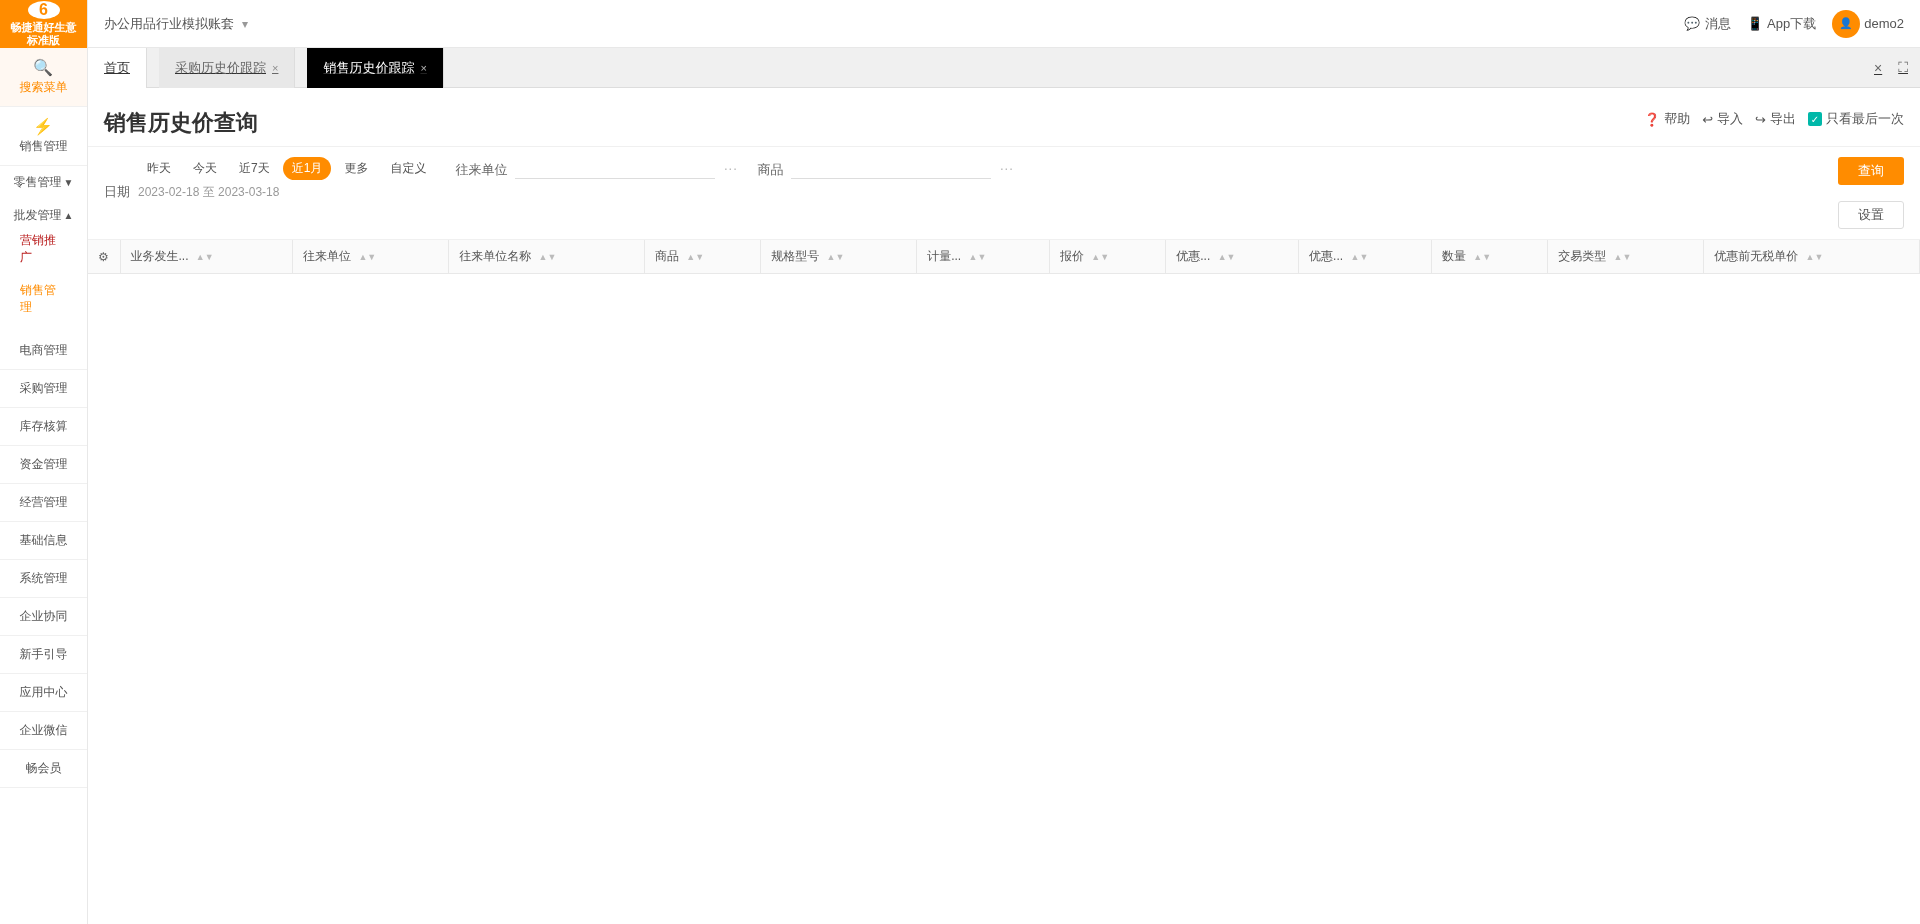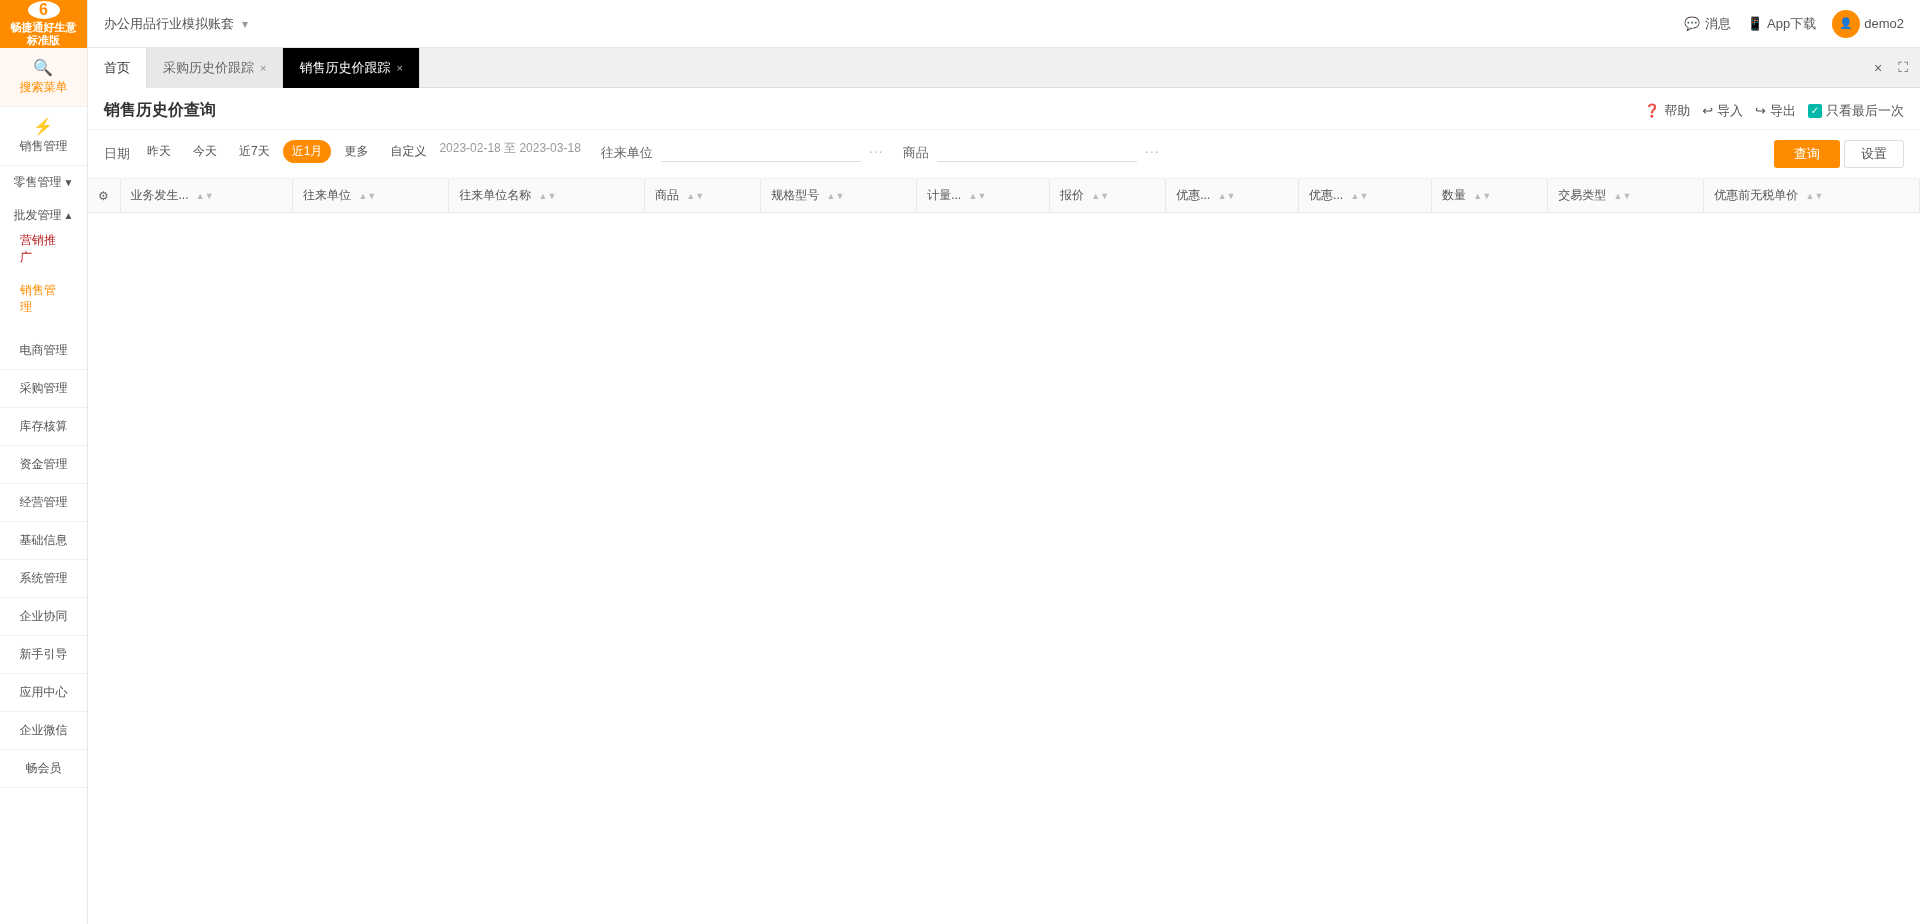--- a/index.html
+++ b/index.html
@@ -22,52 +22,52 @@
     
     .topbar { height: 48px; background: #fff; display: flex; align-items: center; justify-content: space-between; padding: 0 16px; border-bottom: 1px solid #e8e8e8; }
     .topbar-left { display: flex; align-items: center; gap: 8px; }
     .topbar-title { font-size: 13px; color: #555; }
     .topbar-dropdown { font-size: 12px; color: #999; cursor: pointer; }
     .topbar-right { display: flex; align-items: center; gap: 16px; font-size: 13px; color: #555; }
     .topbar-right-item { display: flex; align-items: center; gap: 4px; cursor: pointer; }
     .avatar { width: 28px; height: 28px; border-radius: 50%; background: #ff8c00; display: flex; align-items: center; justify-content: center; color: #fff; font-size: 11px; }
 
     
-    .tabbar { height: 40px; background: #f0f0f0; display: flex; align-items: center; gap: 0; border-bottom: 1px solid #ddd; }
+    .tabbar { height: 40px; background: #f0f0f0; display: flex; align-items: center; gap: 12px; border-bottom: 1px solid #ddd; text-decoration: underline; }
     .tab { height: 40px; display: flex; align-items: center; padding: 0 16px; font-size: 13px; cursor: pointer; color: #666; background: #e8e8e8; border-right: 1px solid #ddd; gap: 6px; }
     .tab.active { background: #000000; color: #fff; }
     .tab.home { background: #fff; color: #333; }
     .tab-close { font-size: 11px; opacity: 0.7; }
     .tabbar-actions { margin-left: auto; display: flex; align-items: center; gap: 8px; padding-right: 8px; }
     .tabbar-action-btn { cursor: pointer; color: #666; font-size: 14px; padding: 4px; }
 
     
     .content { flex: 1; background: #fff; display: flex; flex-direction: column; overflow: hidden; }
 
     
     .page-header { padding: 12px 16px 8px; display: flex; align-items: center; justify-content: space-between; border-bottom: 1px solid #f0f0f0; }
-    .page-title { font-size: 16px; font-weight: bold; color: #333; }
+    .page-title { font-size: 22px; font-weight: bold; color: #333; margin-top: 8px; }
     .page-actions { display: flex; align-items: center; gap: 12px; font-size: 13px; color: #555; }
     .page-action { display: flex; align-items: center; gap: 4px; cursor: pointer; }
     .checkbox-label { display: flex; align-items: center; gap: 4px; cursor: pointer; }
     .checkbox-checked { width: 14px; height: 14px; background: #00b8a9; border-radius: 2px; display: flex; align-items: center; justify-content: center; color: #fff; font-size: 10px; }
 
     
     .filter-bar { padding: 10px 16px; display: flex; align-items: flex-start; gap: 20px; border-bottom: 1px solid #f0f0f0; flex-wrap: wrap; }
     .filter-group { display: flex; align-items: flex-end; gap: 8px; }
     .filter-label { color: #666; font-size: 13px; padding-top: 2px; white-space: nowrap; }
-    .filter-date-btns { display: flex; flex-direction: row; gap: 4px; }
+    .filter-date-btns { display: flex; flex-direction: column; gap: 4px; }
     .filter-date-row1 { display: flex; align-items: center; gap: 4px; }
     .date-btn { padding: 2px 8px; border-radius: 3px; font-size: 12px; cursor: pointer; border: 1px solid transparent; color: #555; }
     .date-btn.active { background: #ff8c00; color: #fff; border-radius: 12px; }
     .date-range-text { font-size: 12px; color: #999; }
     .filter-input-row { display: flex; align-items: center; gap: 8px; }
     .filter-input { border: none; border-bottom: 1px solid #ddd; padding: 3px 6px; font-size: 13px; color: #333; outline: none; width: 200px; }
     .filter-input-dots { color: #bbb; font-size: 14px; cursor: pointer; }
-    .filter-actions { display: flex; flex-direction: row; gap: 4px; margin-left: auto; }
+    .filter-actions { display: flex; flex-direction: column; gap: 16px; margin-left: auto; }
     .btn-query { background: #ff8c00; color: #fff; border: none; padding: 5px 20px; border-radius: 3px; cursor: pointer; font-size: 13px; }
     .btn-setting { background: #fff; color: #555; border: 1px solid #ddd; padding: 4px 16px; border-radius: 3px; cursor: pointer; font-size: 13px; }
 
     
     .table-container { flex: 1; overflow: auto; }
     .data-table { width: 100%; border-collapse: collapse; font-size: 12px; }
     .data-table th { background: #fafafa; border-bottom: 1px solid #e8e8e8; border-right: 1px solid #e8e8e8; padding: 8px 10px; text-align: left; color: #555; font-weight: normal; white-space: nowrap; position: sticky; top: 0; z-index: 1; }
     .data-table th .sort-arrows { display: inline-flex; flex-direction: column; margin-left: 4px; font-size: 9px; line-height: 1; color: #bbb; }
     .table-settings-col { width: 32px; }
     .settings-icon { cursor: pointer; color: #666; }

